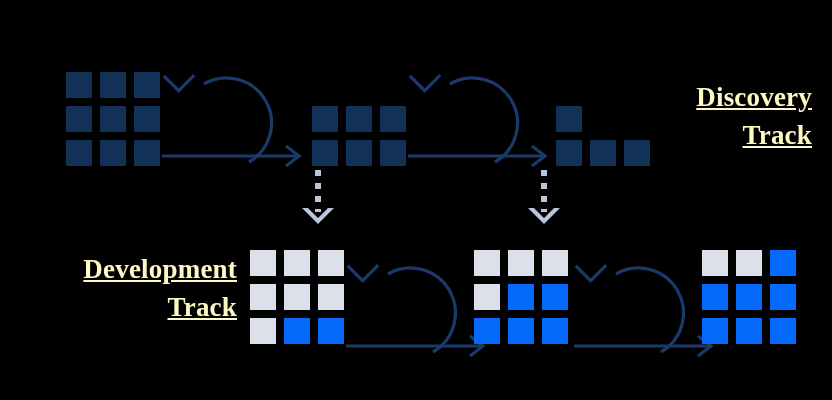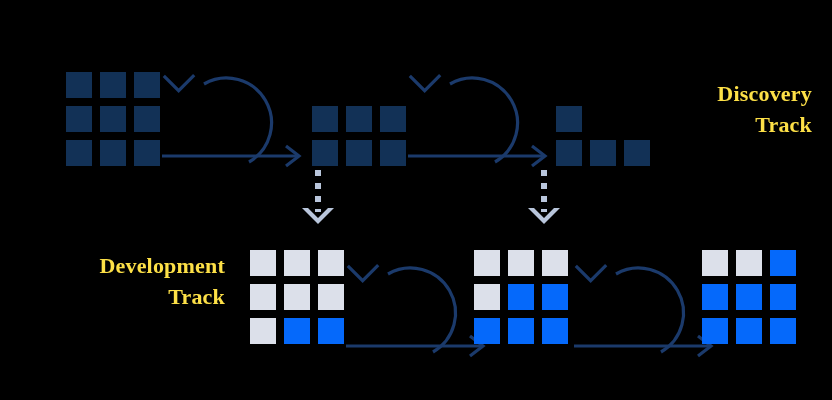--- a/index.html
+++ b/index.html
@@ -26,26 +26,27 @@
     width: 26px;
     height: 26px;
   }
   .cell.navy   { background: #123156; }
   .cell.blue   { background: #0569FB; }
   .cell.gray   { background: #DCE0EA; }
   .cell.empty  { background: transparent; }
 
   .track-label {
     position: absolute;
-    color: #fde047;
+    color: #fef9c3;
     font-family: "Liberation Serif", serif;
-    font-size: 22px;
+    font-size: 27px;
     font-weight: 700;
     line-height: 1.42;
     letter-spacing: 0.2px;
+    text-decoration: underline;
   }
   .track-label.right { text-align: right; }
 
   .loop {
     position: absolute;
   }
   .dashed-arrow {
     position: absolute;
   }
 </style>
@@ -112,21 +113,21 @@
   <svg class="dashed-arrow" style="left:296px; top:168px;" width="44" height="62" viewBox="0 0 44 62">
     <line x1="22" y1="2" x2="22" y2="44" stroke="#B9C6DC" stroke-width="6" stroke-dasharray="6 7"></line>
     <path d="M 6 40 L 22 56 L 38 40 L 32 40 L 22 50 L 12 40 Z" fill="#B9C6DC"></path>
   </svg>
 
   <svg class="dashed-arrow" style="left:522px; top:168px;" width="44" height="62" viewBox="0 0 44 62">
     <line x1="22" y1="2" x2="22" y2="44" stroke="#B9C6DC" stroke-width="6" stroke-dasharray="6 7"></line>
     <path d="M 6 40 L 22 56 L 38 40 L 32 40 L 22 50 L 12 40 Z" fill="#B9C6DC"></path>
   </svg>
 
-  <div class="track-label right" style="left:10px; top:250px; width:215px;">
+  <div class="track-label right" style="left:22px; top:250px; width:215px;">
     <div>Development</div>
     <div>Track</div>
   </div>
 
   <div class="grid" style="left:250px; top:250px;">
     <div class="cell gray"></div>
     <div class="cell gray"></div>
     <div class="cell gray"></div>
     <div class="cell gray"></div>
     <div class="cell gray"></div>

